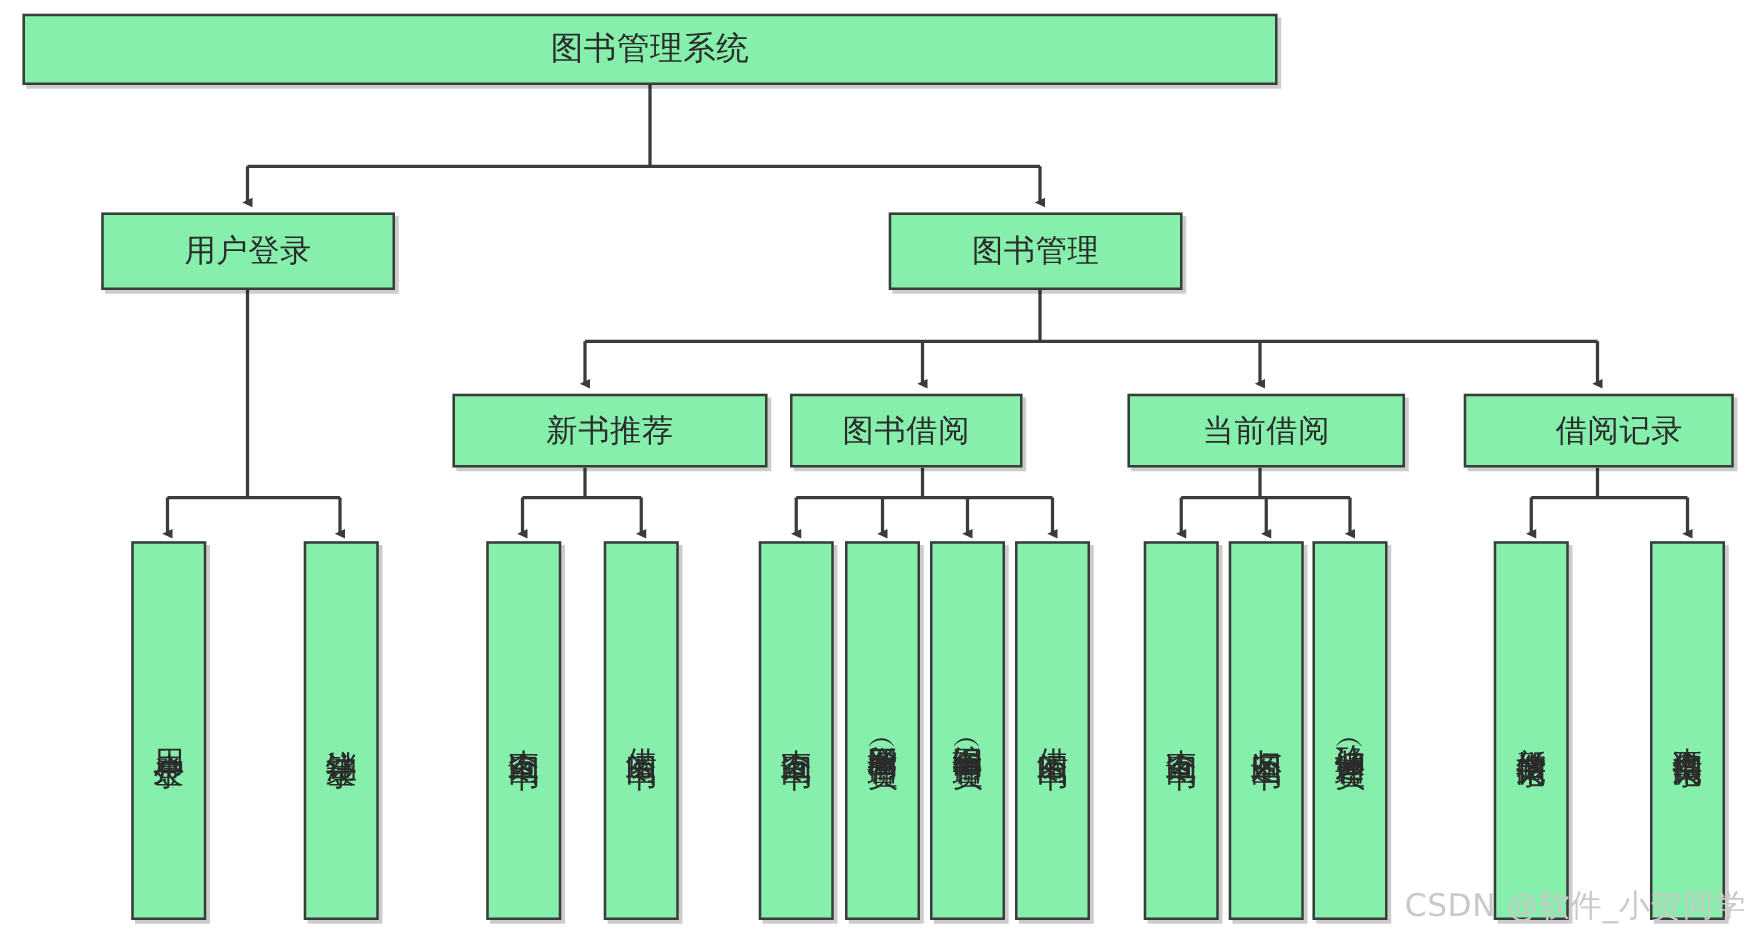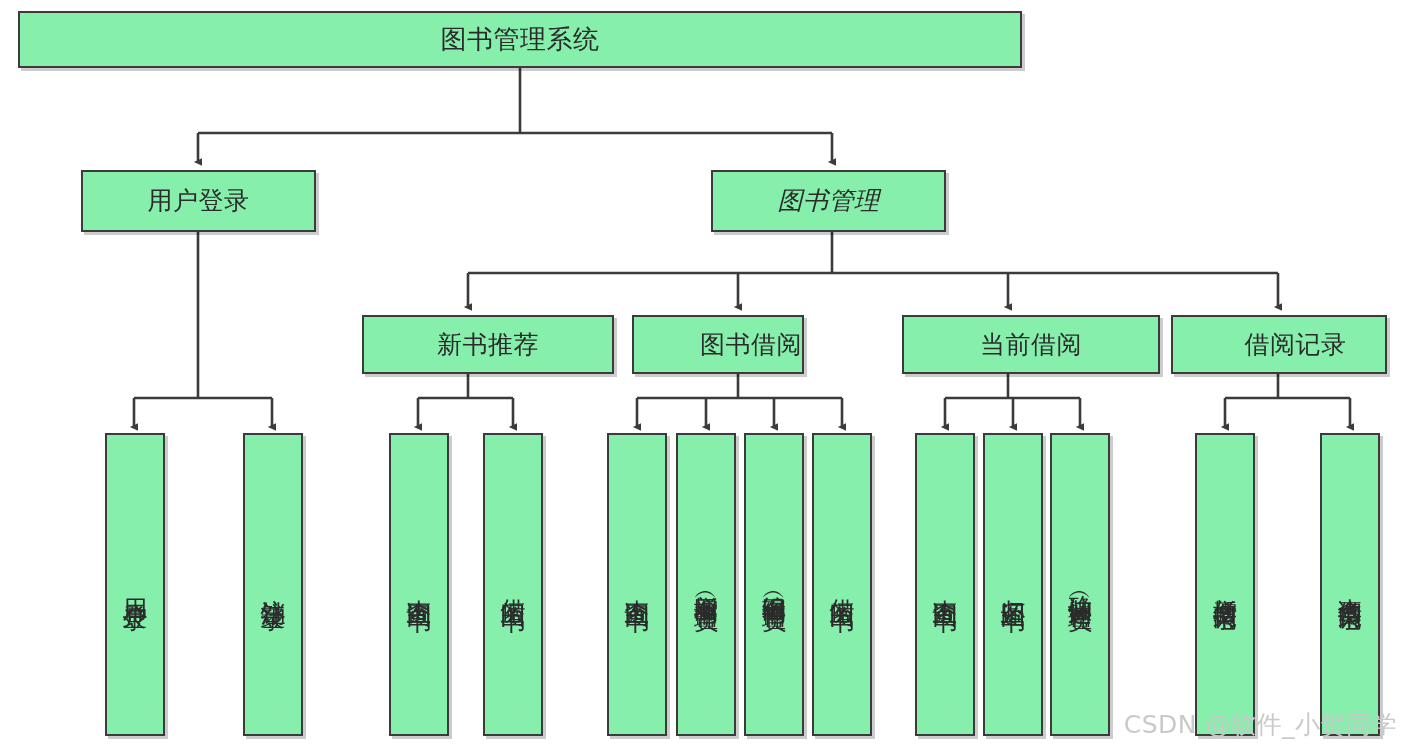--- a/index.html
+++ b/index.html
@@ -133,31 +133,31 @@
     </g>
   </svg>
 
   <div class="node horiz" id="node-root" style="left:18px;top:11px;width:1004px;height:57px;">
     <span class="label">图书管理系统</span>
   </div>
 
   <div class="node horiz" style="left:81px;top:170px;width:235px;height:62px;">
     <span class="label">用户登录</span>
   </div>
-  <div class="node horiz" style="left:711px;top:170px;width:235px;height:62px;font-style:italic;">
+  <div class="node horiz" style="left:711px;top:170px;width:235px;height:62px;">
     <span class="label">图书管理</span>
   </div>
 
   <div class="node horiz" style="left:362px;top:315px;width:252px;height:59px;">
     <span class="label">新书推荐</span>
   </div>
-  <div class="node horiz" style="left:632px;top:315px;width:172px;height:59px;justify-content:flex-end;">
+  <div class="node horiz" style="left:632px;top:315px;width:186px;height:59px;">
     <span class="label">图书借阅</span>
   </div>
-  <div class="node horiz" style="left:902px;top:315px;width:258px;height:59px;">
+  <div class="node horiz" style="left:902px;top:315px;width:222px;height:59px;">
     <span class="label">当前借阅</span>
   </div>
   <div class="node horiz" style="left:1171px;top:315px;width:216px;height:59px;padding-left:33px;">
     <span class="label">借阅记录</span>
   </div>
 
   <div class="node vert" style="left:105px;top:433px;width:60px;height:303px;">
     <span class="label">用户登录</span>
   </div>
   <div class="node vert" style="left:243px;top:433px;width:60px;height:303px;">

